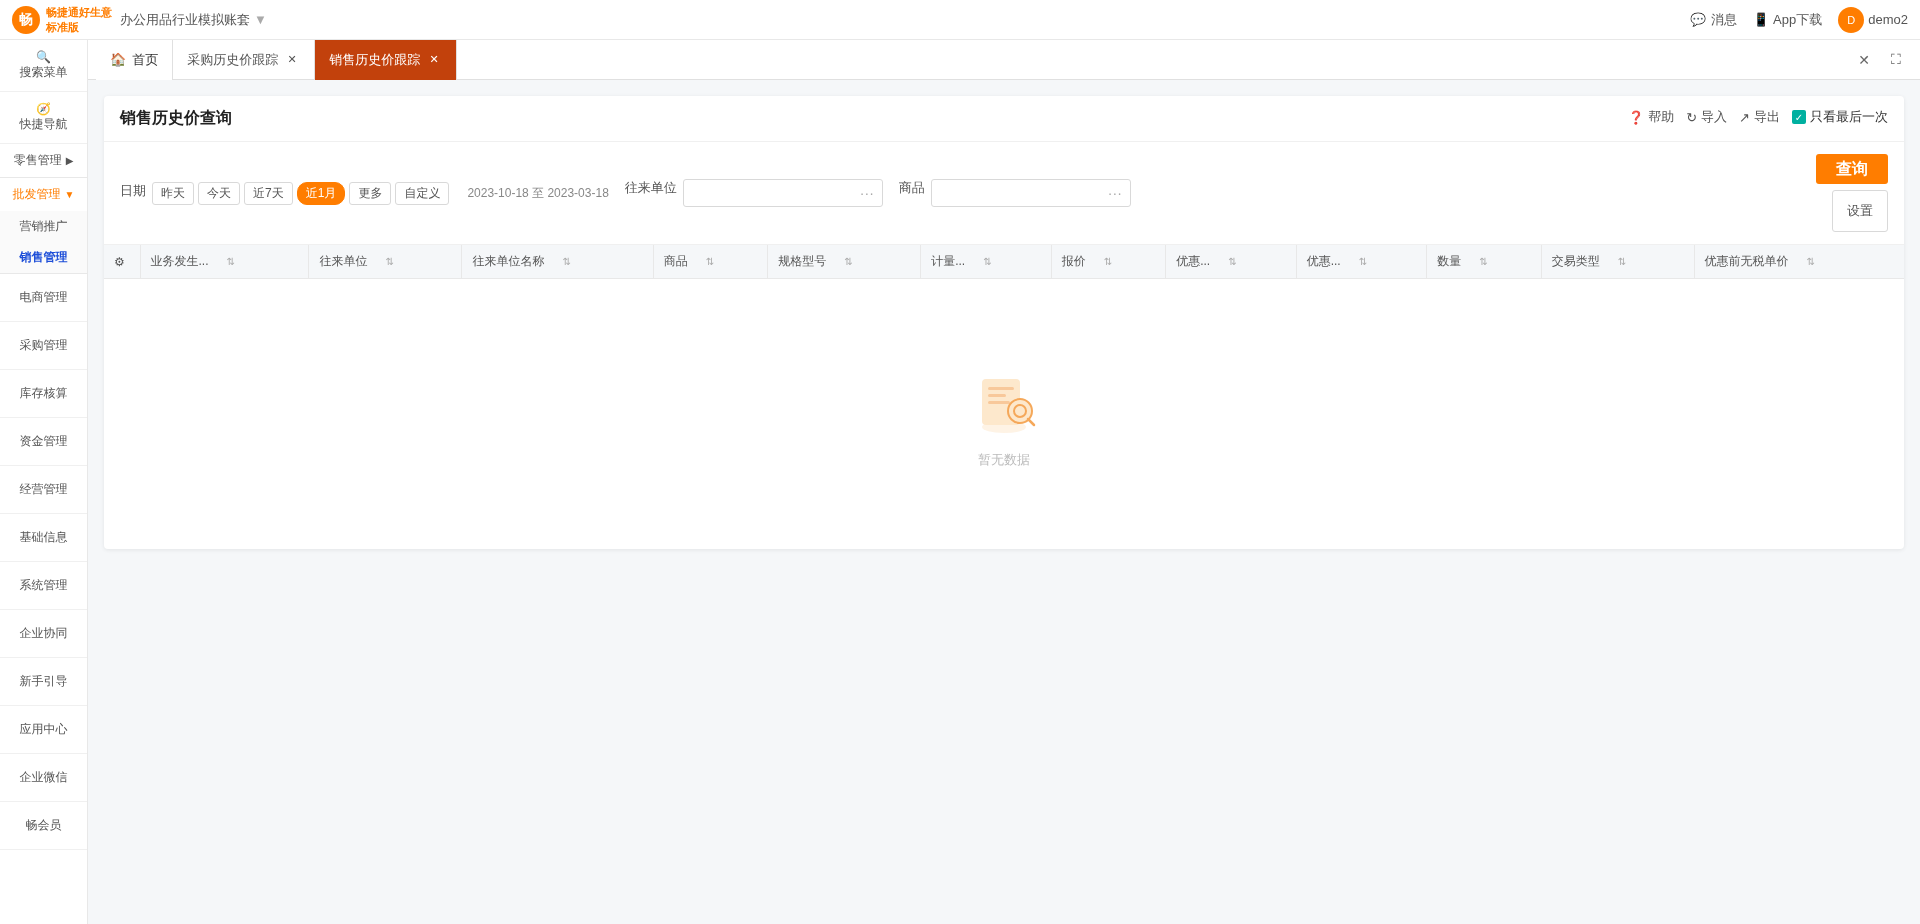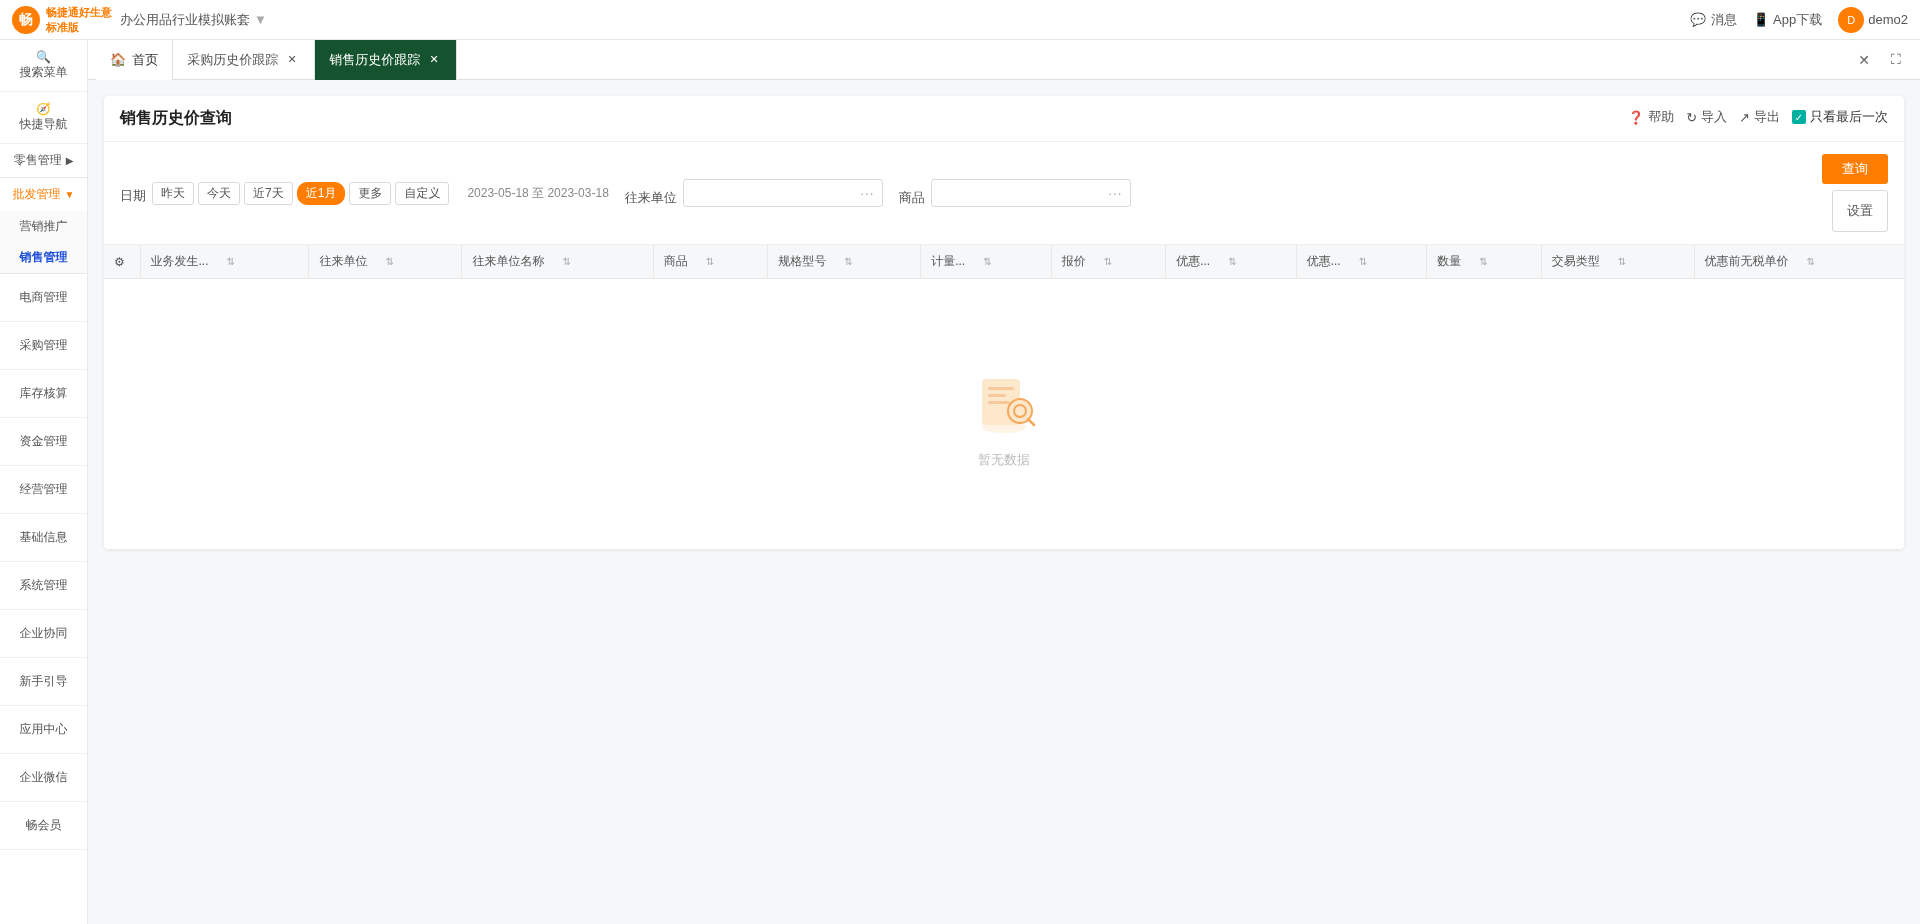--- a/index.html
+++ b/index.html
@@ -161,21 +161,21 @@
       font-size: 13px;
       color: #555;
       border-right: 1px solid #e0e0e0;
       white-space: nowrap;
     }
     .tab.home {
       background: #fff;
       color: #333;
     }
     .tab.active {
-      background: #14532d;
+      background: #c2410c;
       color: #fff;
     }
     .tab-close {
       width: 16px;
       height: 16px;
       display: flex;
       align-items: center;
       justify-content: center;
       border-radius: 50%;
       font-size: 11px;
@@ -261,21 +261,21 @@
     .search-form {
       padding: 12px 16px;
       border-bottom: 1px solid #f0f0f0;
       display: flex;
       align-items: center;
       gap: 16px;
       flex-wrap: wrap;
     }
     .form-group {
       display: flex;
-      align-items: flex-end;
+      align-items: flex-start;
       gap: 6px;
     }
     .form-label {
       font-size: 13px;
       color: #555;
       white-space: nowrap;
     }
     .date-range-btns {
       display: flex;
       align-items: center;
@@ -319,22 +319,22 @@
     }
 
     .query-btn {
       height: 30px;
       padding: 0 20px;
       background: #ff7d00;
       color: #fff;
       border: none;
       border-radius: 3px;
       cursor: pointer;
-      font-size: 13px;
-      font-weight: 400;
+      font-size: 16px;
+      font-weight: 700;
     }
     .settings-btn {
       height: 42px;
       padding: 0 14px;
       background: #fff;
       color: #555;
       border: 1px solid #d9d9d9;
       border-radius: 3px;
       cursor: pointer;
       font-size: 13px;
@@ -554,21 +554,21 @@
             <div class="date-range-btns">
               <button class="date-btn">昨天</button>
               <button class="date-btn">今天</button>
               <button class="date-btn">近7天</button>
               <button class="date-btn active">近1月</button>
               <button class="date-btn">更多</button>
               <button class="date-btn">自定义</button>
             </div>
           </div>
           <div class="form-group">
-            <span class="date-display">2023-05-18 至 2023-03-18</span>
+            <span class="date-display">2023-10-18 至 2023-03-18</span>
           </div>
 
           <div class="form-group">
             <span class="form-label">往来单位</span>
             <div class="input-with-dots">
               <span style="color:#ccc;font-size:12px;"></span>
               <span class="dots-btn">···</span>
             </div>
           </div>
 

